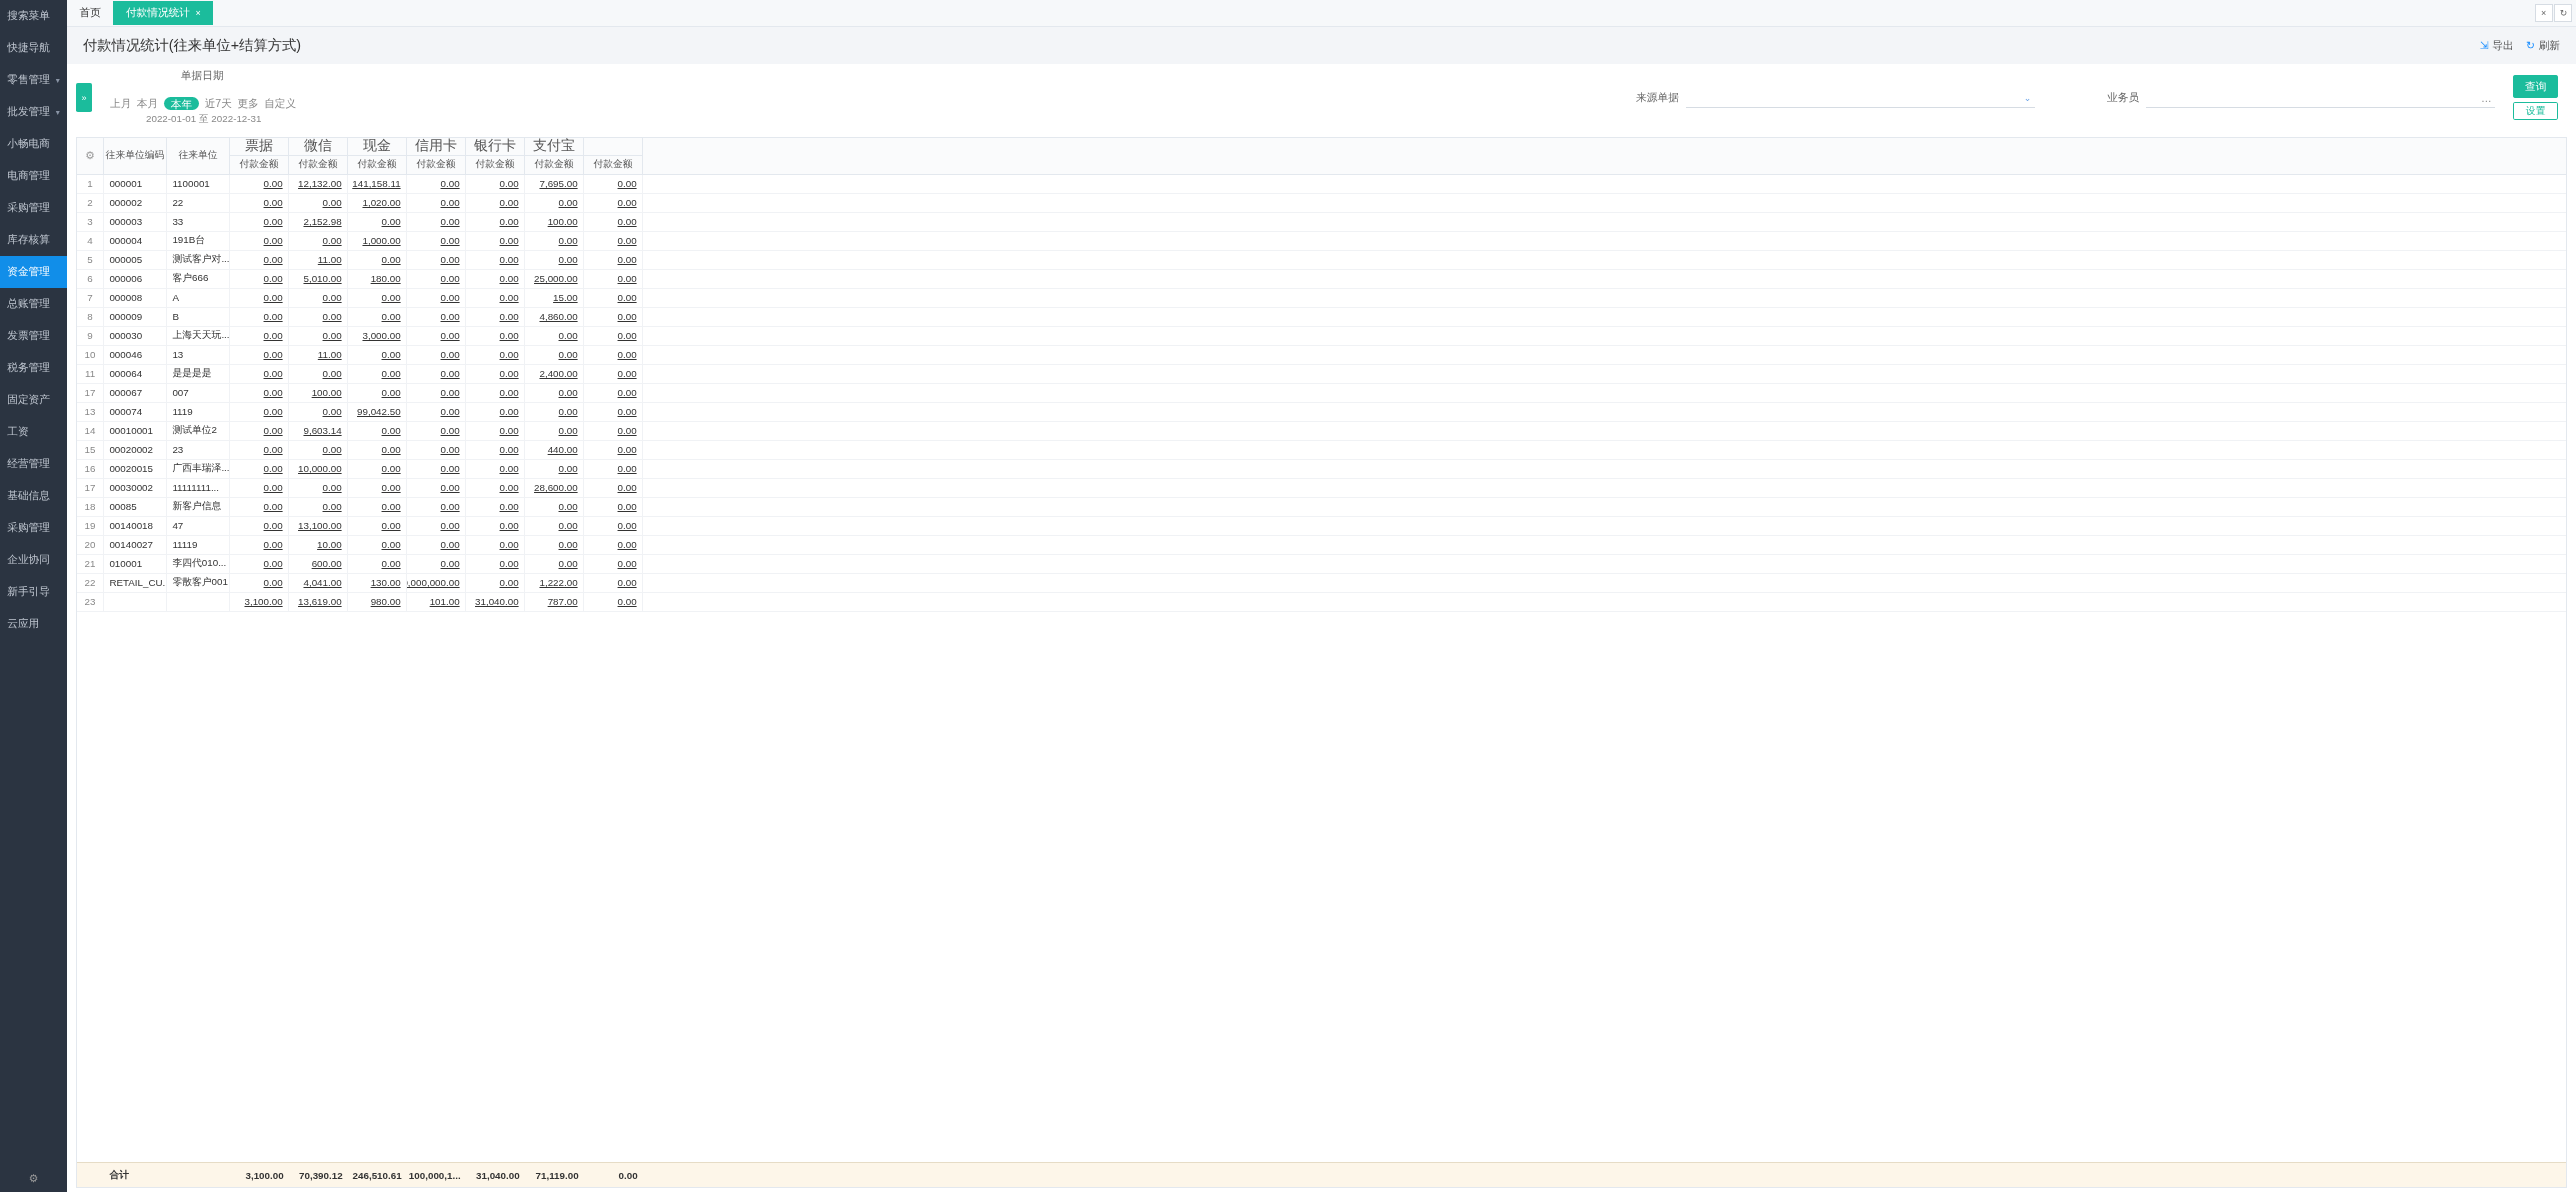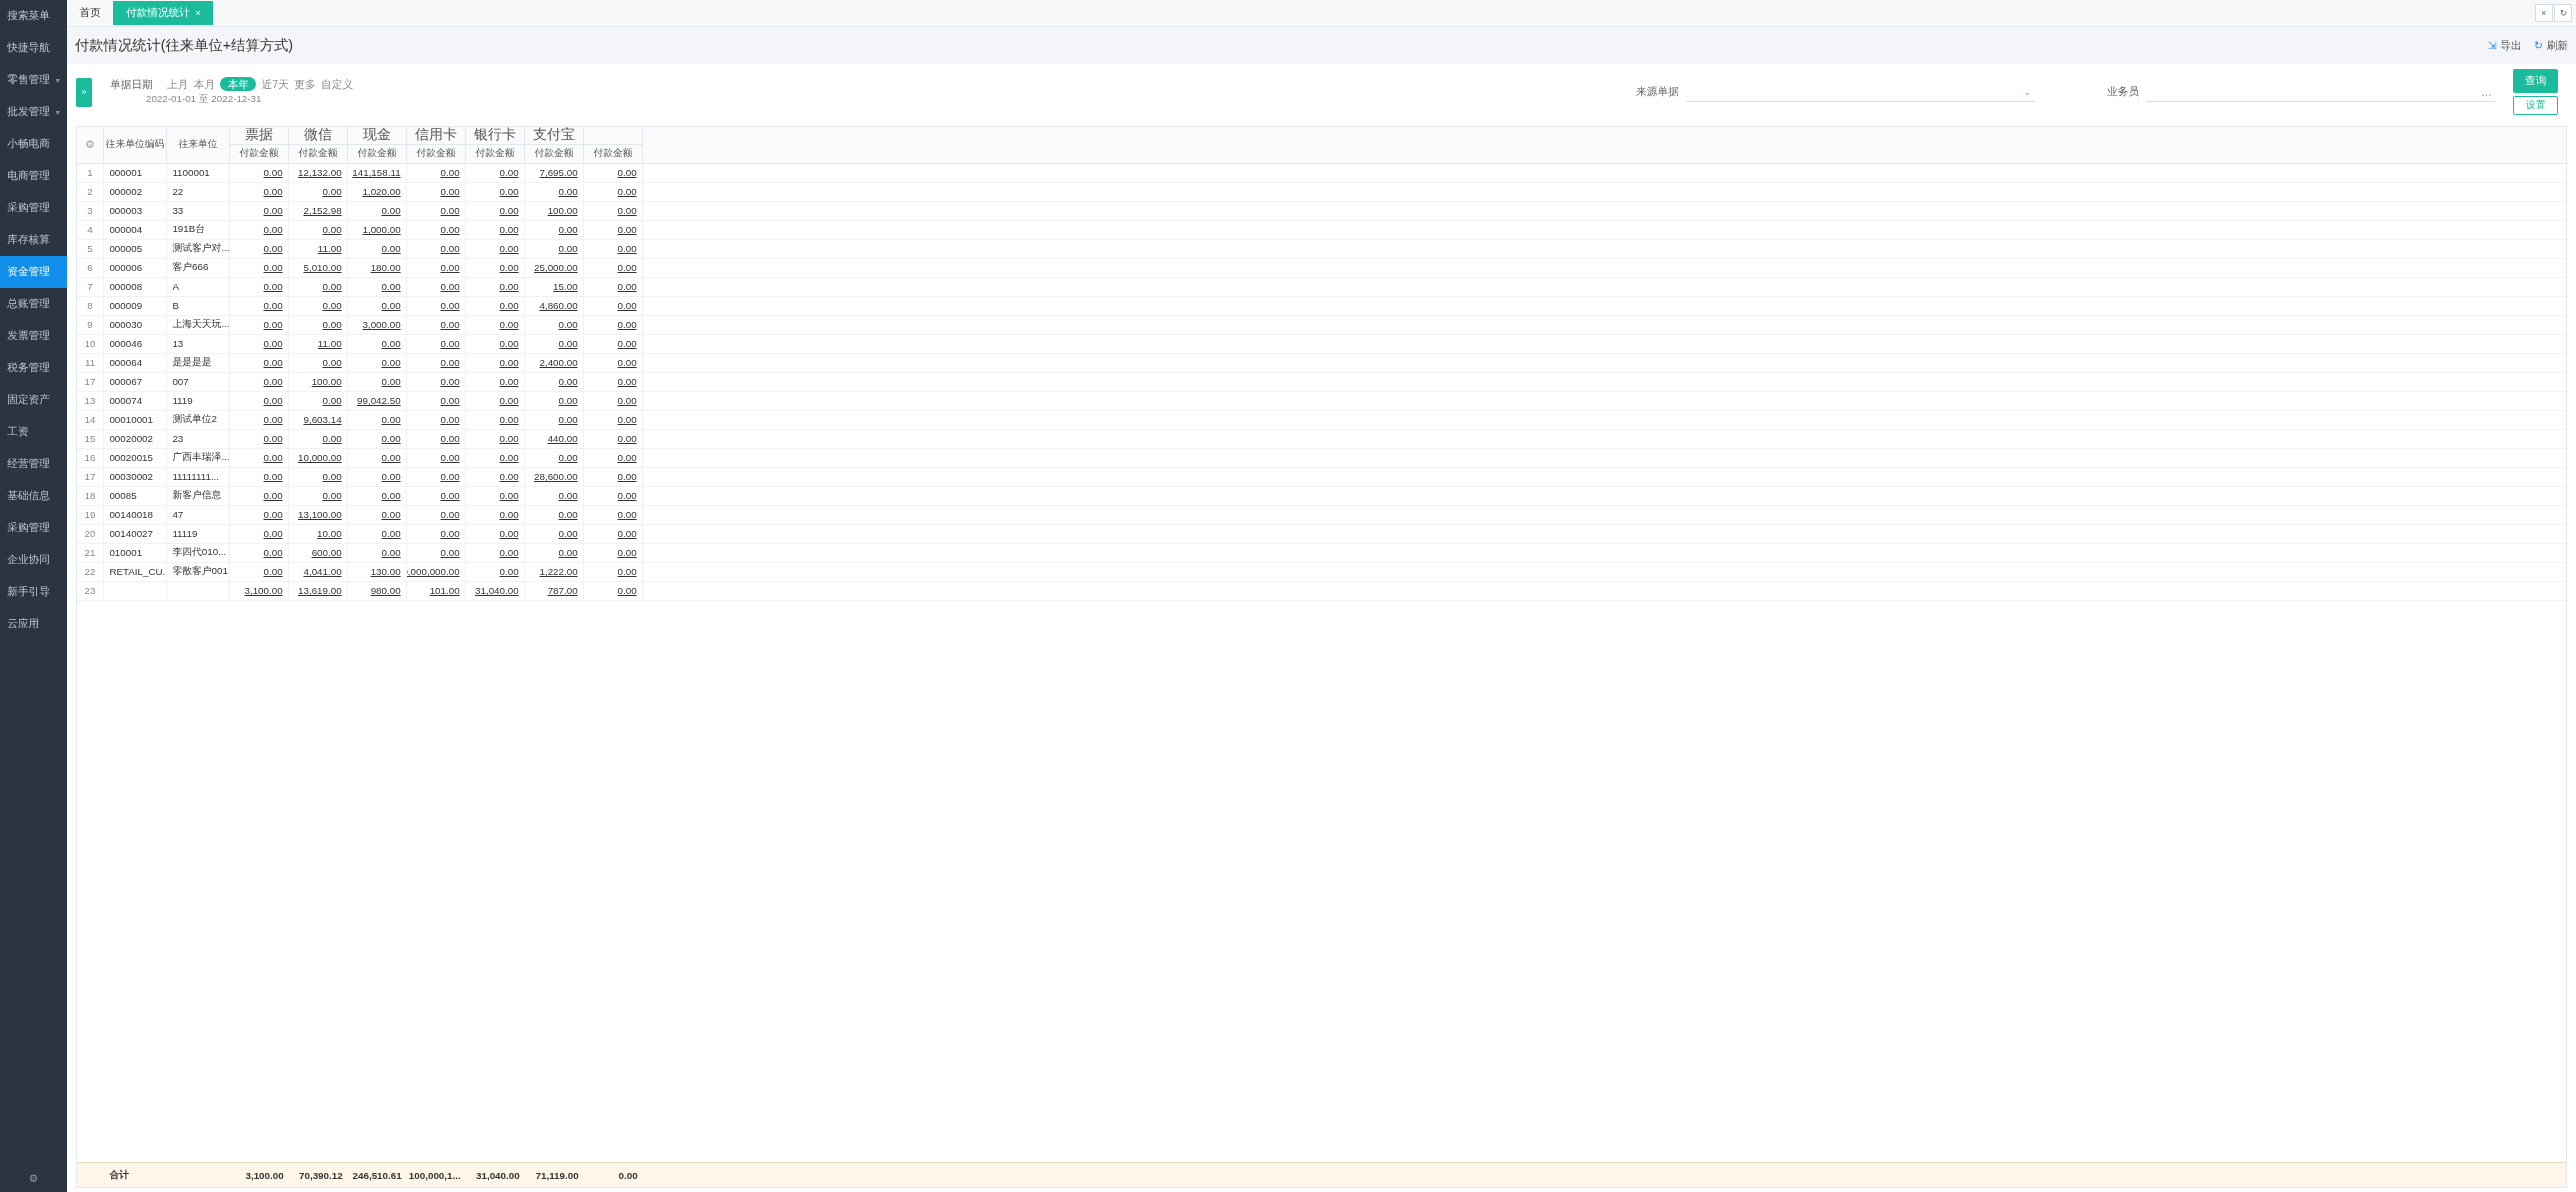--- a/index.html
+++ b/index.html
@@ -10,29 +10,29 @@
 .chev { font-size: 8px; color: #8a94a5; }
 .sidebar-footer { margin-top: auto; text-align: center; padding: 7.2px; color: #8a94a5; }
 .main { flex: 1; display: flex; flex-direction: column; min-width: 0; }
 .tabs { display: flex; align-items: center; background: #f6f8fa; height: 27px; border-bottom: 0.9px solid #e3e8ee; }
 .tab { padding: 5.4px 12.5px; font-size: 10.7px; color: #333; cursor: pointer; display: flex; align-items: center; gap: 5.4px; }
 .tab.active { background: #1bbc9c; color: #fff; }
 .tab-close-icon { font-size: 9px; }
 .tabs-spacer { flex: 1; }
 .tabs-right { display: flex; gap: 1.8px; padding-right: 3.6px; }
 .tabs-right .sq { width: 18px; height: 18px; border: 0.9px solid #d6dce3; background: #fff; display: flex; align-items: center; justify-content: center; color: #666; font-size: 9px; cursor: pointer; }
-.titlebar { display: flex; align-items: center; padding: 9px 8px; background: #f3f5f8; justify-content: center; }
+.titlebar { display: flex; align-items: center; padding: 9px 16px; background: #f3f5f8; justify-content: center; }
 .page-title { font-size: 14.3px; color: #333; }
 .titlebar-spacer { flex: 1; }
 .link-icon { color: #1e90ff; margin-right: 3.6px; font-size: 10.7px; }
 .title-link { color: #555; font-size: 10.7px; margin-left: 12.5px; cursor: pointer; display: inline-flex; align-items: center; }
 .filterbar { display: flex; align-items: center; padding: 5.4px 9px; gap: 18px; }
 .collapse-toggle { width: 16px; height: 29px; background: #1bbc9c; color: #fff; display: flex; align-items: center; justify-content: center; cursor: pointer; border-radius: 1.8px; font-size: 9px; }
 .filter-group { display: flex; flex-direction: column; gap: 1.8px; font-size: 10.7px; color: #666; }
-.date-opts { display: flex; gap: 7px; align-items: center; }
+.date-opts { display: flex; gap: 14px; align-items: center; flex-direction: column; }
 .date-opt { color: #888; cursor: pointer; text-align: center; }
 .date-opt.active { background: #1bbc9c; color: #fff; border-radius: 7.2px; padding: 0.9px 7.2px; }
 .date-range { color: #888; font-size: 9.8px; margin-left: 36px; }
 .filter-label { color: #666; margin-right: 7.2px; }
 .src-input { border: none; border-bottom: 0.9px solid #d6dce3; width: 349px; font-size: 10.7px; padding: 3.6px 1.8px; background: transparent; outline: none; }
 .src-wrap { display: flex; align-items: center; position: relative; }
 .src-caret { color: #6aa2e8; position: absolute; right: 3.6px; font-size: 9px; }
 .src-dots { color: #888; position: absolute; right: 3.6px; cursor: pointer; }
 .actions { display: flex; flex-direction: column; gap: 3.6px; margin-left: auto; margin-right: 9px; }
 .btn { border: 0.9px solid #1bbc9c; background: #1bbc9c; color: #fff; padding: 3.6px 10.7px; border-radius: 1.8px; cursor: pointer; font-size: 10.7px; }

